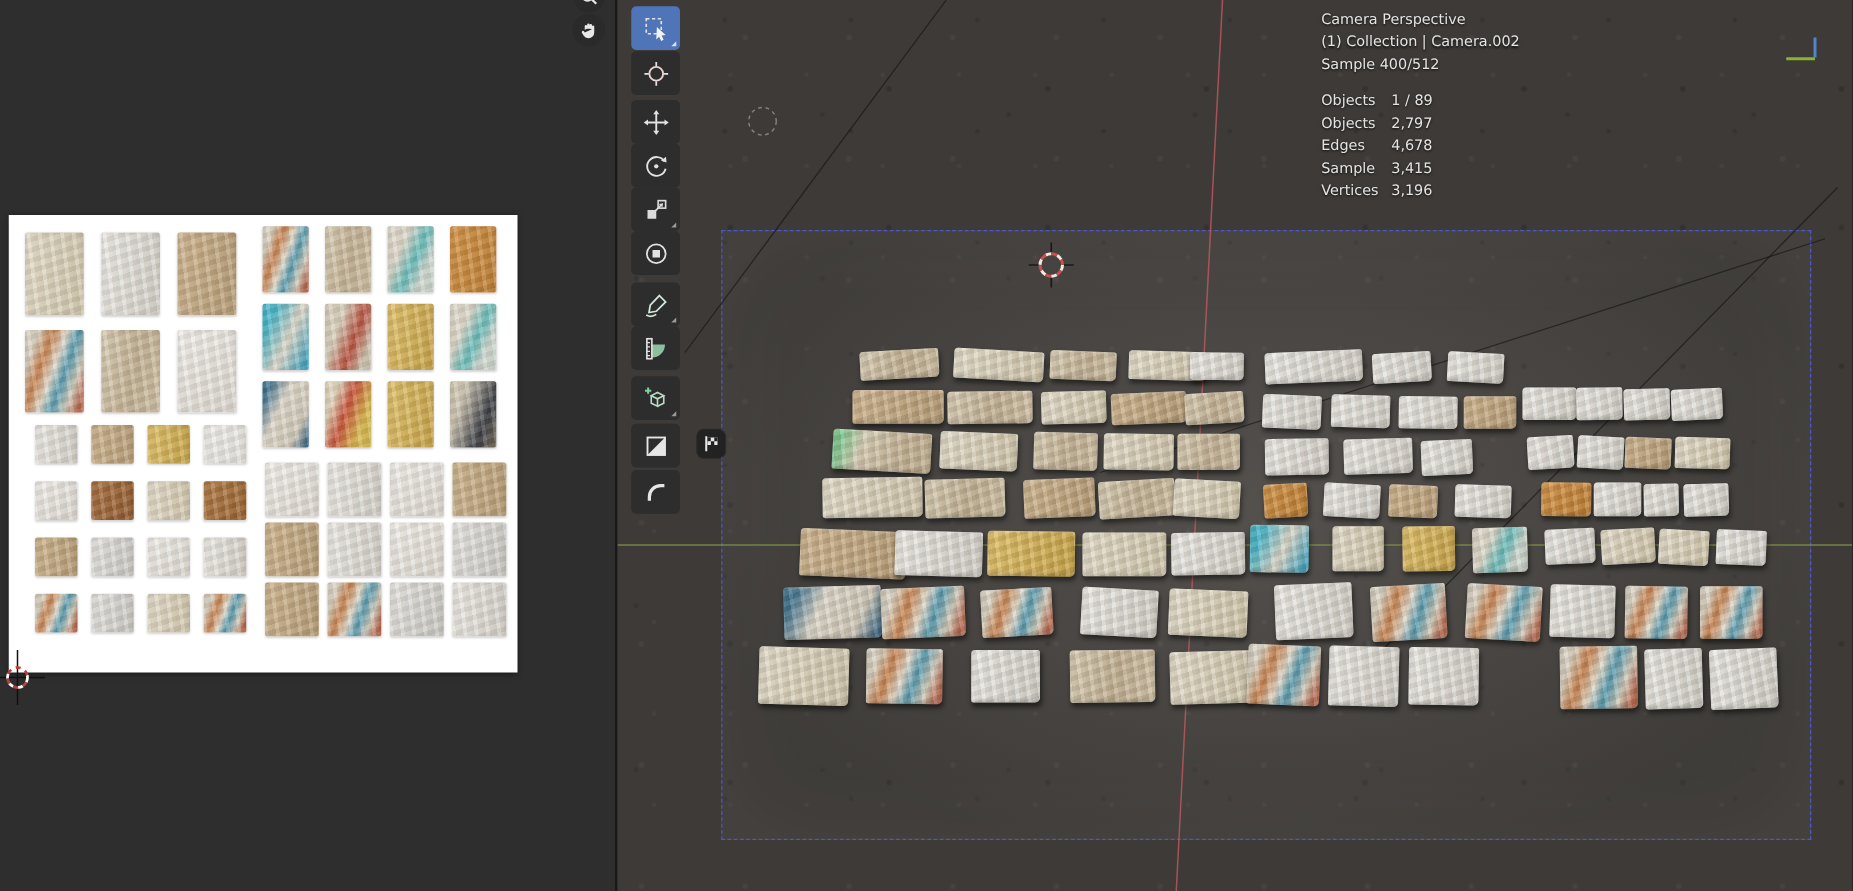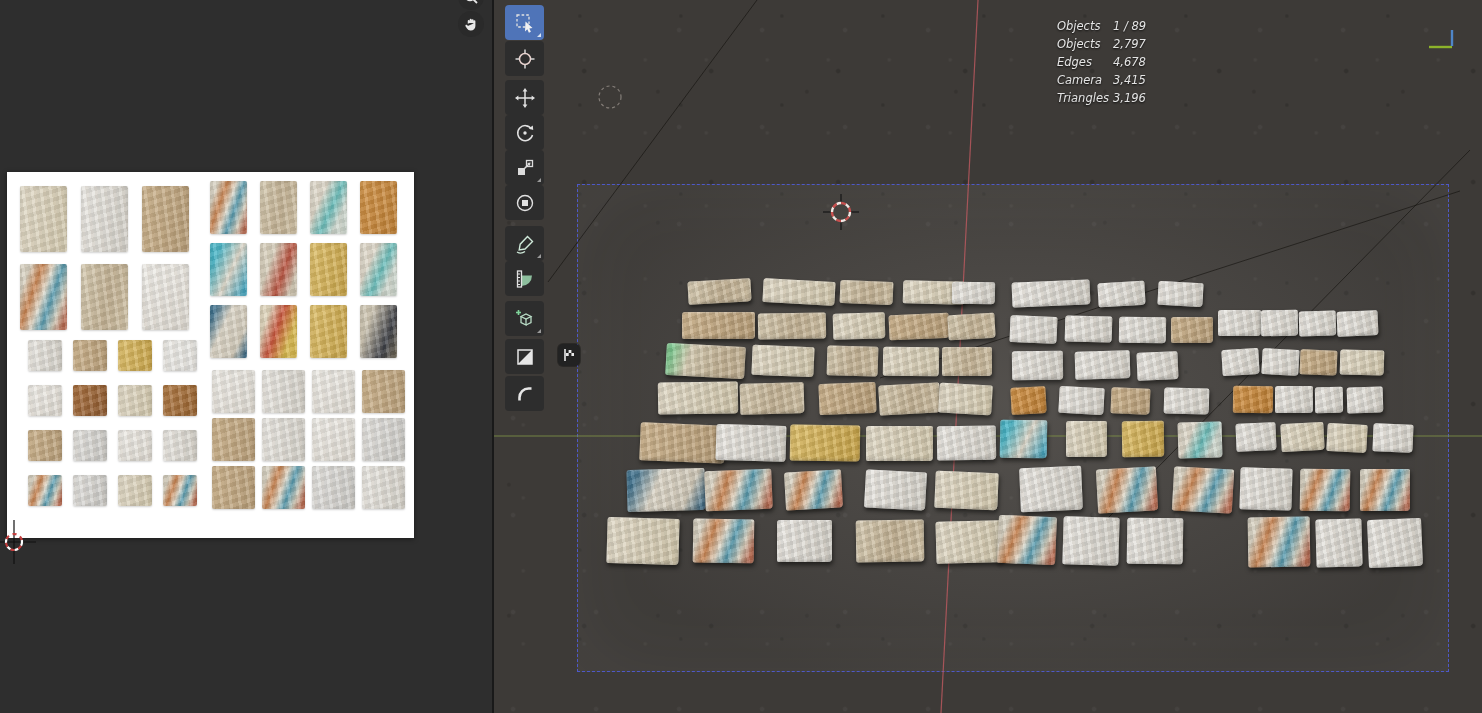--- a/index.html
+++ b/index.html
@@ -63,21 +63,21 @@
   .t-dark{background:linear-gradient(110deg,#cfc7b4 25%,#3c3f46 70%,#6b6455 95%);}
   .t-redgold{background:linear-gradient(110deg,#e0d6bd 20%,#c8533a 45%,#d8b94f 75%);}
   .t-green{background:linear-gradient(105deg,#7dc98f 8%,#d6cdb4 30%,#c2b193 70%);}
   .t-speck{background:linear-gradient(135deg,#efeeea,#e2e1dd);}
 
   
   .vp-overlay{position:absolute;left:563px;top:6px;color:#e4e4e4;font-size:11.5px;line-height:18px;
               text-shadow:0 1px 2px rgba(0,0,0,.8);pointer-events:none;}
   .vp-overlay .hdr div{white-space:nowrap;}
   .stats{margin-top:11px;}
-  .stat-row{display:flex;white-space:nowrap;font-style:italic;}
+  .stat-row{display:flex;white-space:nowrap;}
   .stat-row .lbl{width:56px;}
   .stat-row .val{margin-left:0px;}
 
   
   .toolbar{position:absolute;left:505px;top:0;width:40px;height:713px;}
   .tool-btn{position:absolute;left:0;width:39px;height:35px;border-radius:4px;background:#2d2d2d;
             display:flex;align-items:center;justify-content:center;cursor:pointer;}
   .tool-btn.active{background:#4f74b8;}
   .tool-btn.has-sub::after{content:"";position:absolute;right:3px;bottom:3px;
      border-left:4px solid transparent;border-bottom:4px solid #9a9a9a;}
@@ -272,39 +272,44 @@
       <line x1="28" y1="20" x2="38" y2="20" stroke="#1a1a1a" stroke-width="1.3"></line>
       <circle cx="20" cy="20" r="9" fill="none" stroke="#f2e8e4" stroke-width="2.4" stroke-dasharray="4.7 4.7"></circle>
       <circle cx="20" cy="20" r="9" fill="none" stroke="#c9504f" stroke-width="2.4" stroke-dasharray="4.7 4.7" stroke-dashoffset="4.7"></circle>
     </svg>
 
     <svg class="bcursor" id="dashedEmpty" width="30" height="30" style="left: 101px; top: 82px;">
       <circle cx="15" cy="15" r="11" fill="none" stroke="rgba(205,195,188,.5)" stroke-width="1.2" stroke-dasharray="3 3"></circle>
     </svg>
 
     <div class="vp-overlay">
+      <div class="hdr">
+        <div>Camera Perspective</div>
+        <div>(1) Collection | Camera.002</div>
+        <div>Sample 400/512</div>
+      </div>
       <div class="stats" id="statsBlock">
           <div class="stat-row">
             <div class="lbl">Objects</div>
             <div class="val">1 / 89</div>
           </div>
           <div class="stat-row">
             <div class="lbl">Objects</div>
             <div class="val">2,797</div>
           </div>
           <div class="stat-row">
             <div class="lbl">Edges</div>
             <div class="val">4,678</div>
           </div>
           <div class="stat-row">
-            <div class="lbl">Camera</div>
+            <div class="lbl">Sample</div>
             <div class="val">3,415</div>
           </div>
           <div class="stat-row">
-            <div class="lbl">Triangles</div>
+            <div class="lbl">Vertices</div>
             <div class="val">3,196</div>
           </div>
         </div>
     </div>
 
     <div class="checker-flag" style="left:64px;top:344px">
       <svg width="14" height="14" viewBox="0 0 14 14">
         <line x1="3" y1="1" x2="3" y2="13" stroke="#e8e8e8" stroke-width="1.6"></line>
         <rect x="4" y="2" width="8" height="6" fill="#e8e8e8"></rect>
         <rect x="4" y="2" width="2.6" height="3" fill="#222"></rect>

